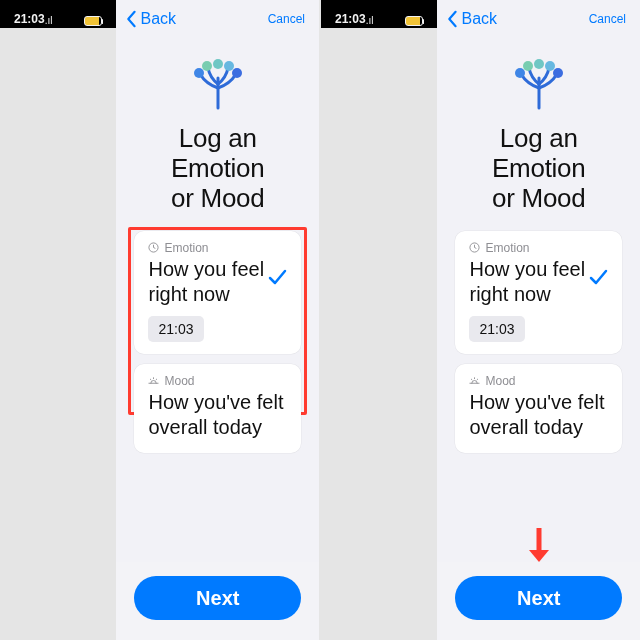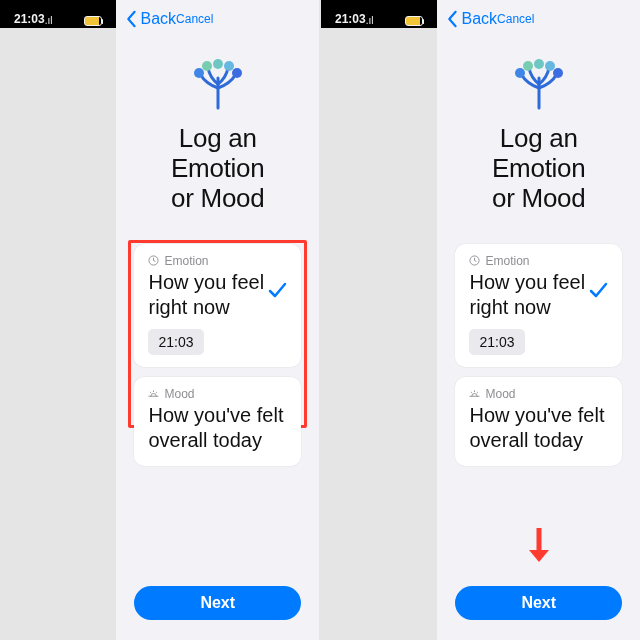--- a/index.html
+++ b/index.html
@@ -5,38 +5,38 @@
     *{margin:0;padding:0;box-sizing:border-box;font-family:-apple-system,BlinkMacSystemFont,'Segoe UI',sans-serif;-webkit-font-smoothing:antialiased}
     body{width:640px;height:640px;background:#e5e5e5;overflow:hidden}
     .wrapper{display:flex;gap:2px;height:100%}
     .panel{flex:1;display:flex;flex-direction:row;position:relative}
     .notch-bar{background:#000;color:#fff;height:28px;display:flex;align-items:flex-end;justify-content:space-between;padding:0 14px 2px 14px}
     .notch-bar .st-time{font-size:12px;font-weight:600;opacity:.95}
     .notch-bar .st-icons{display:flex;gap:16px;align-items:center;font-size:10px;opacity:.95}
     .st-batt{display:inline-block;border:1px solid #fff;border-radius:3px;width:18px;height:10px;position:relative;background:linear-gradient(to right,#ffcf3a 0 90%,transparent 90% 100%)}
     .st-batt::after{content:"";position:absolute;right:-2px;top:2px;width:1.5px;height:5px;background:#fff;border-radius:1px}
     .screen{background:#f2f2f7;flex:1;display:flex;flex-direction:column;position:relative;overflow:hidden}
-    .nav{display:flex;align-items:center;padding:10px 14px 6px 8px}
+    .nav{display:flex;justify-content:space-between;align-items:center;padding:10px 14px 6px 8px}
     .nav .back{display:flex;align-items:center;color:#007aff;font-size:16px}
     .nav .back svg{width:14px;height:18px;margin-right:2px}
     .nav .cancel{color:#007aff;font-size:12px}
     .hero{text-align:center;padding:12px 18px 8px}
     .logo{width:60px;height:56px;margin:10px auto 12px;position:relative}
     .title{font-size:26px;font-weight:400;line-height:1.15;color:#111;letter-spacing:-.01em}
-    .cards{padding:0 18px;margin-top:22px;display:flex;flex-direction:column;gap:10px;position:relative}
+    .cards{padding:0 18px;margin-top:9px;display:flex;flex-direction:column;gap:10px;position:relative}
     .card{background:#fff;border-radius:10px;padding:10px 14px 12px;position:relative;box-shadow:0 0 0 .5px rgba(0,0,0,.06)}
     .card-hdr{display:flex;align-items:center;gap:5px;font-size:12px;color:#8e8e93;margin-bottom:2px}
     .card-hdr svg{width:11px;height:11px}
     .card-main{font-size:20px;color:#111;line-height:1.28}
     .check{position:absolute;right:14px;top:36px;color:#007aff}
     .check svg{width:20px;height:20px}
     .pill{display:inline-block;background:#e9e9ee;color:#111;font-size:14px;padding:5px 10px;border-radius:5px;margin-top:8px}
     .highlight-box{position:absolute;top:-4px;left:12px;right:12px;height:188px;border:3px solid #ff3b30;border-radius:2px;pointer-events:none}
     .bottom-bar{position:absolute;bottom:0;left:0;right:0;padding:14px 18px 20px;background:rgba(242,242,247,.94);backdrop-filter:blur(8px)}
-    .next-btn{width:100%;background:#007aff;color:#fff;border:none;border-radius:28px;height:34px;font-size:16px;font-weight:600}
+    .next-btn{width:100%;background:#007aff;color:#fff;border:none;border-radius:28px;height:44px;font-size:20px;font-weight:600}
     .arrow-annot{position:absolute;bottom:72px;left:50%;transform:translateX(-50%);color:#ff3b30;pointer-events:none}
     .arrow-annot svg{width:24px;height:38px}
   </style>
 </head>
 <body>
 
 <div class="wrapper">
 
   <div class="panel">
     <div class="notch-bar">

